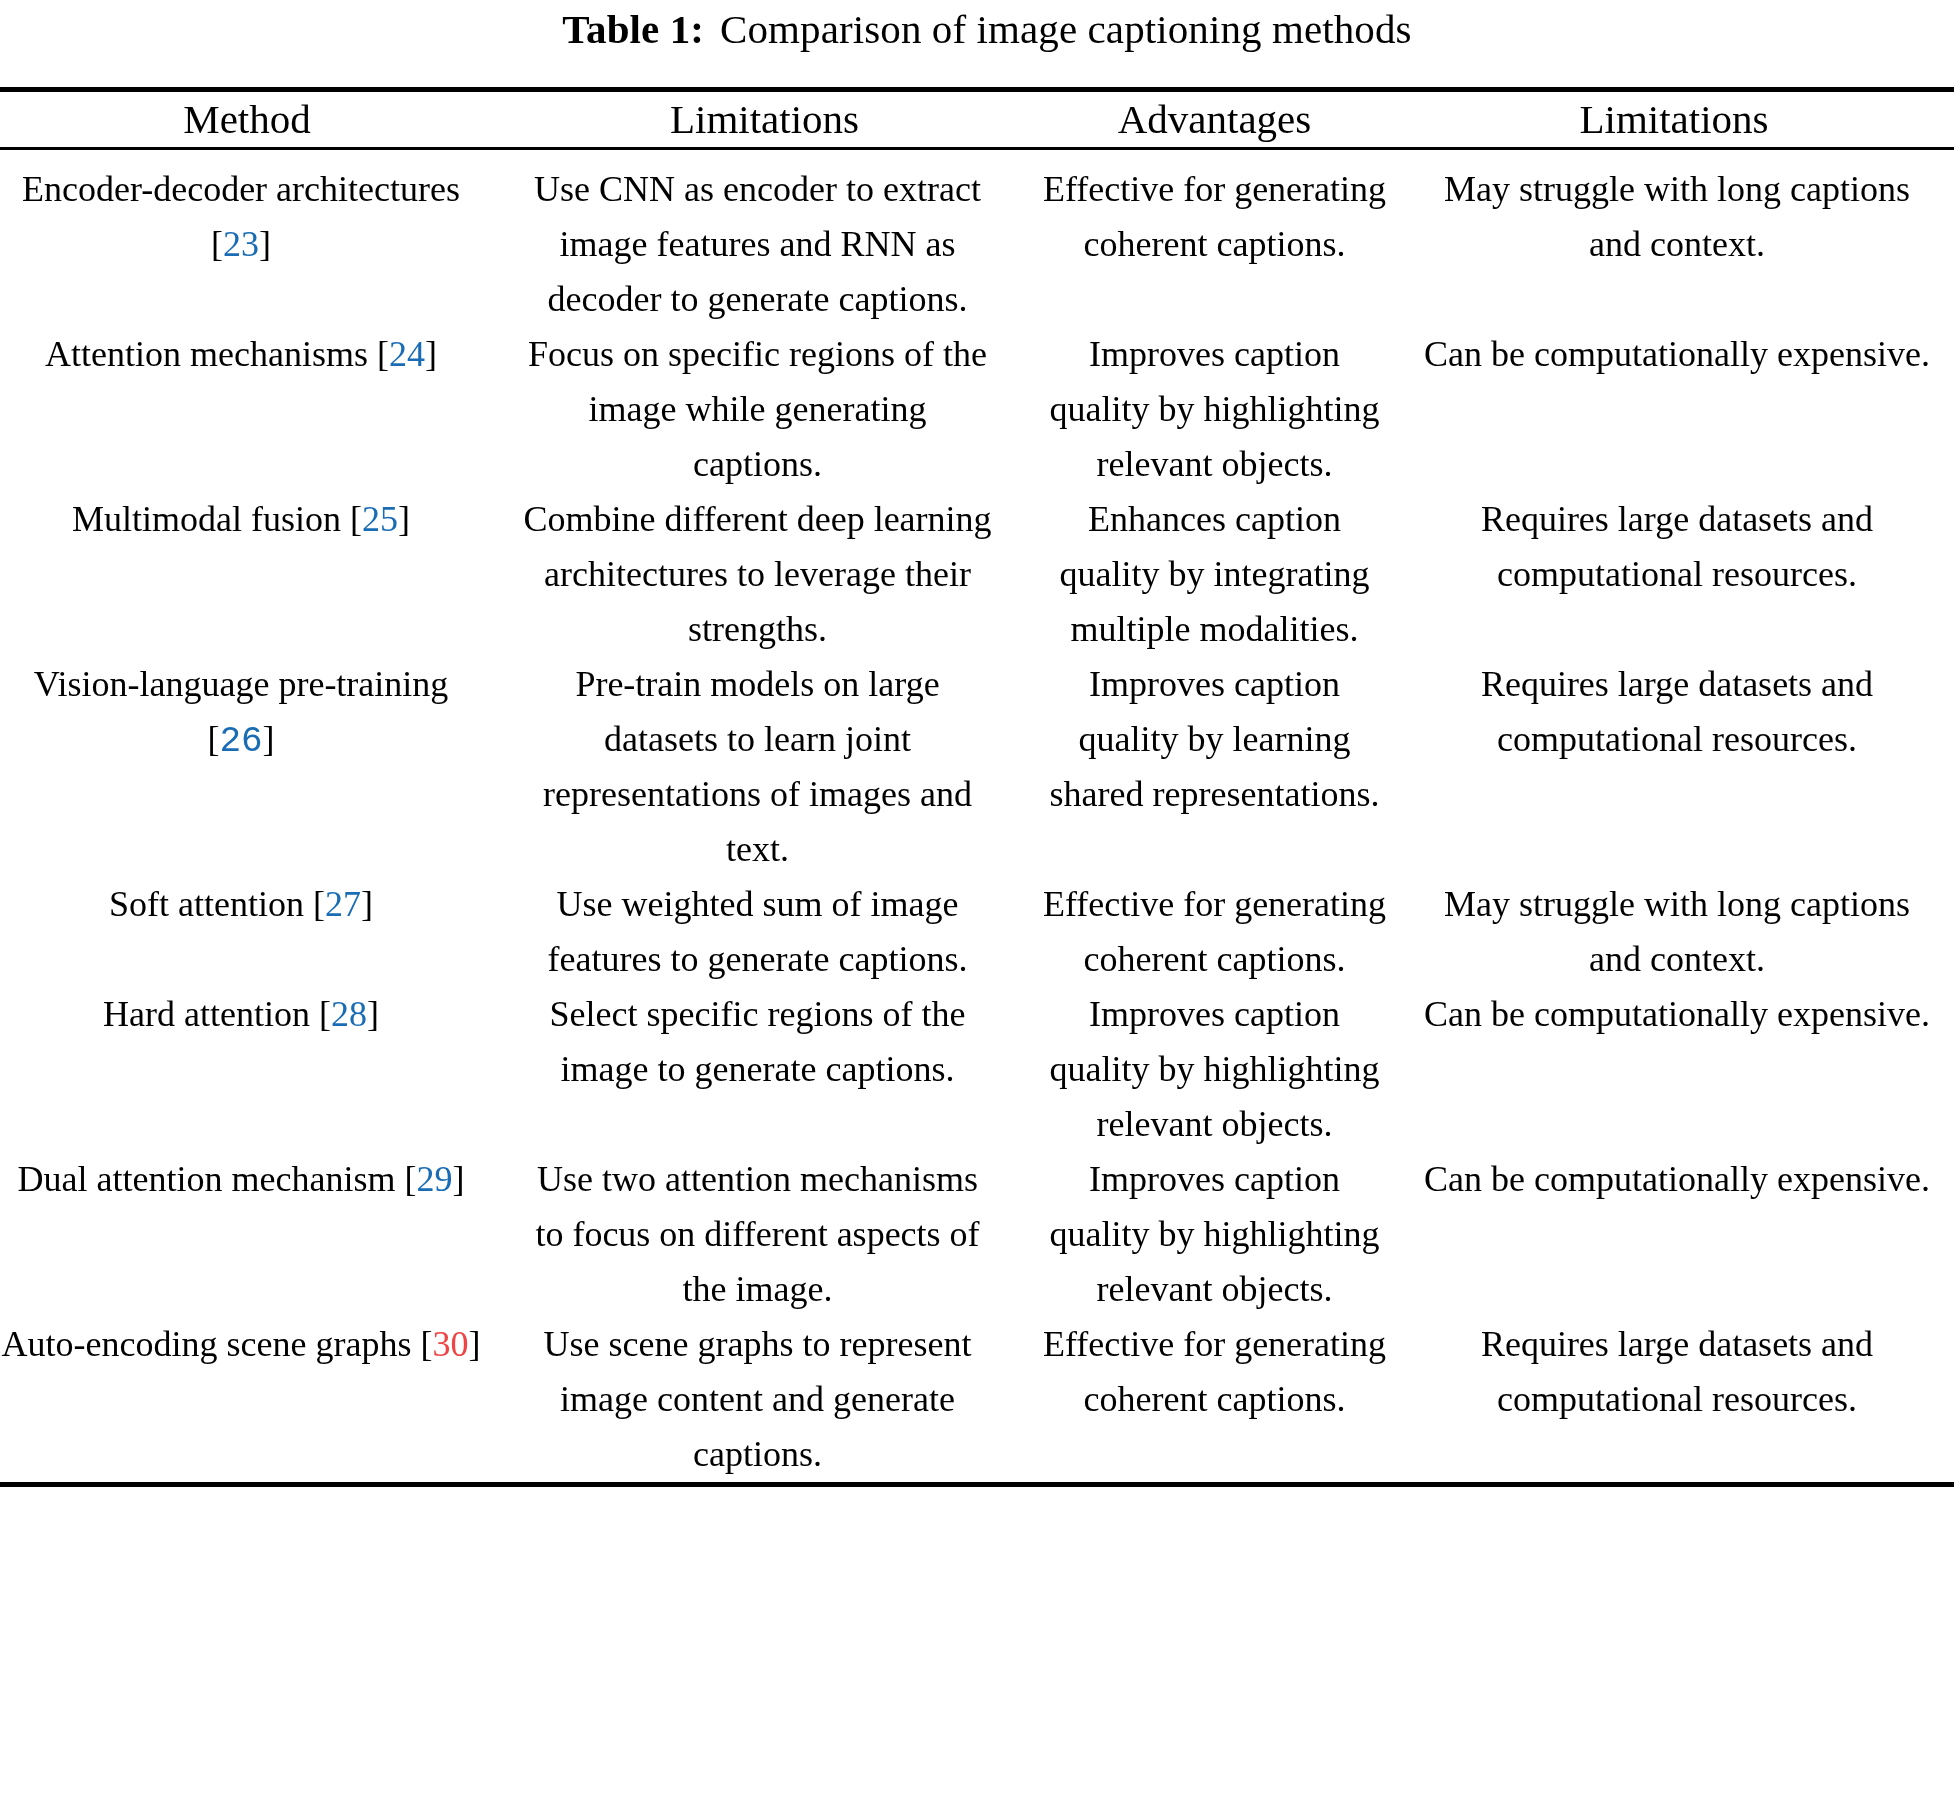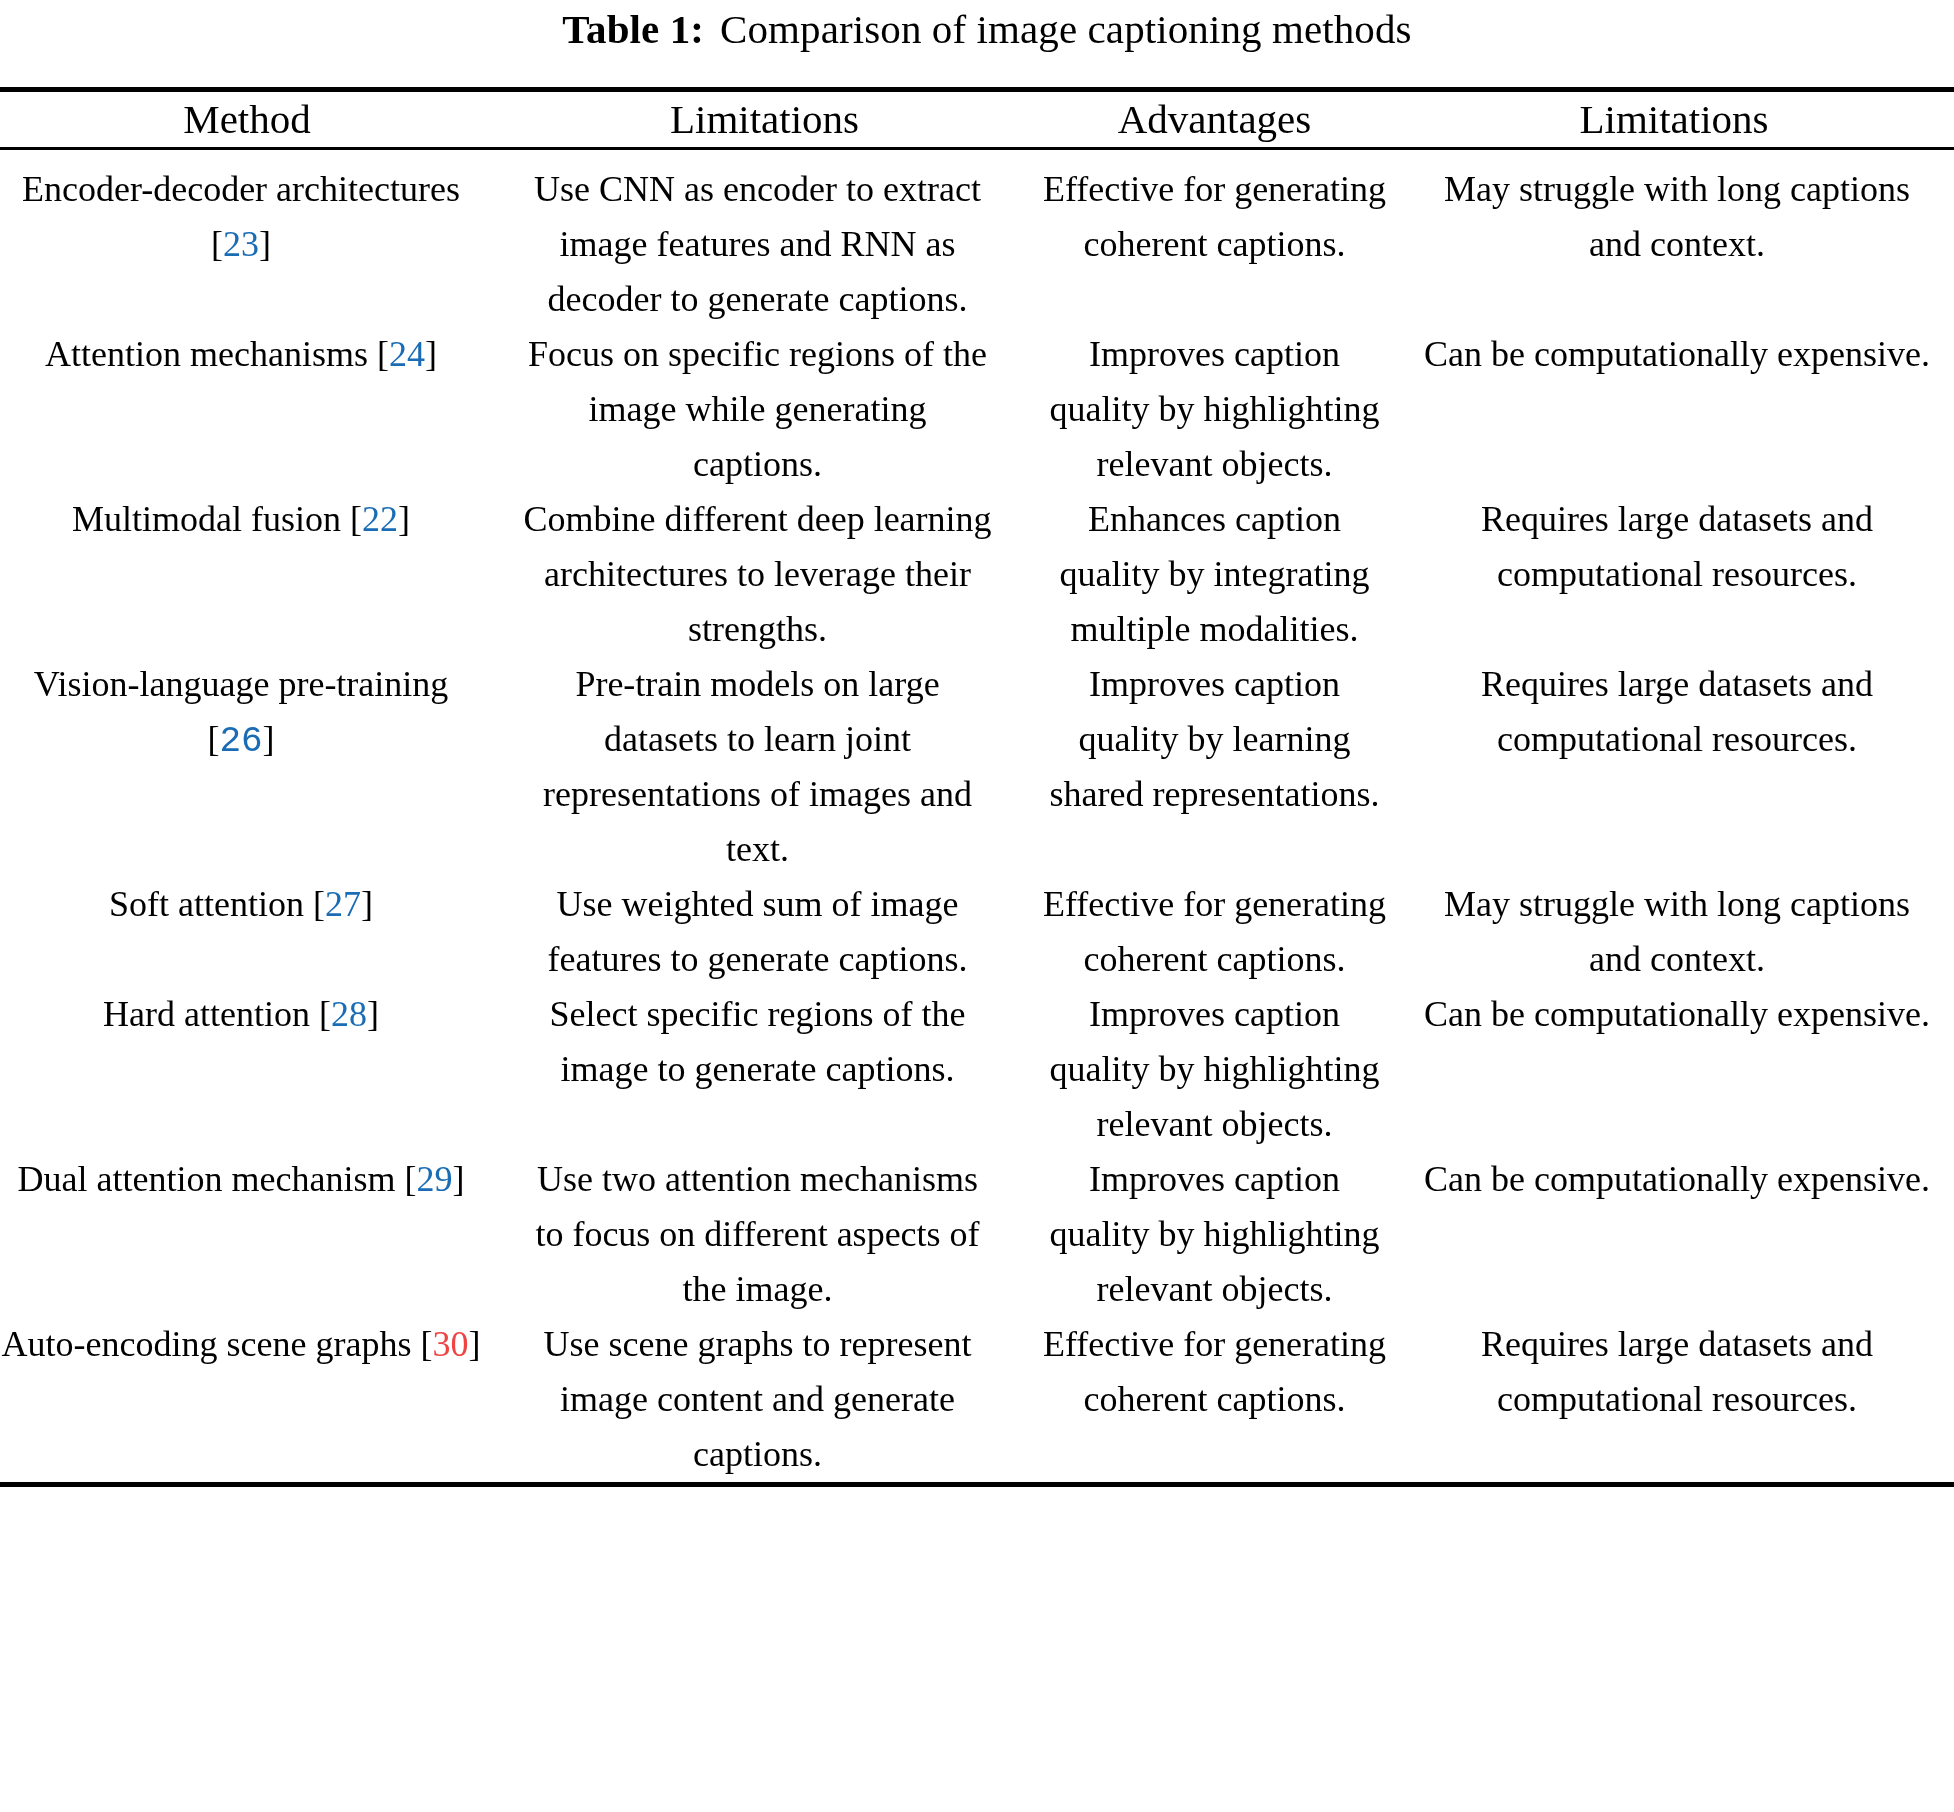--- a/index.html
+++ b/index.html
@@ -156,21 +156,21 @@
           </td>
           <td class="cell-adv">
             <div class="cellbox">Improves caption quality by highlighting relevant objects.</div>
           </td>
           <td class="cell-lim">
             <div class="cellbox">Can be computationally expensive.</div>
           </td>
         </tr>
         <tr class="body-row">
           <td class="cell-method">
-            <div class="cellbox">Multimodal fusion [<span class="cite" style="color: rgb(26, 108, 181);">22</span>]</div>
+            <div class="cellbox">Multimodal fusion [<span class="cite" style="color: rgb(26, 108, 181);">25</span>]</div>
           </td>
           <td class="cell-desc">
             <div class="cellbox">Combine different deep learning architectures to leverage their strengths.</div>
           </td>
           <td class="cell-adv">
             <div class="cellbox">Enhances caption quality by integrating multiple modalities.</div>
           </td>
           <td class="cell-lim">
             <div class="cellbox">Requires large datasets and computational resources.</div>
           </td>

